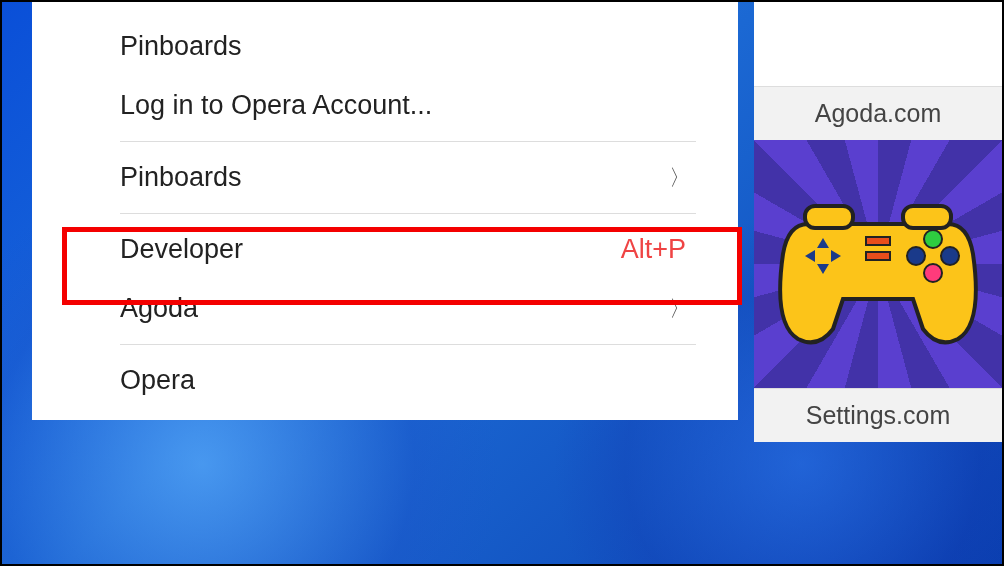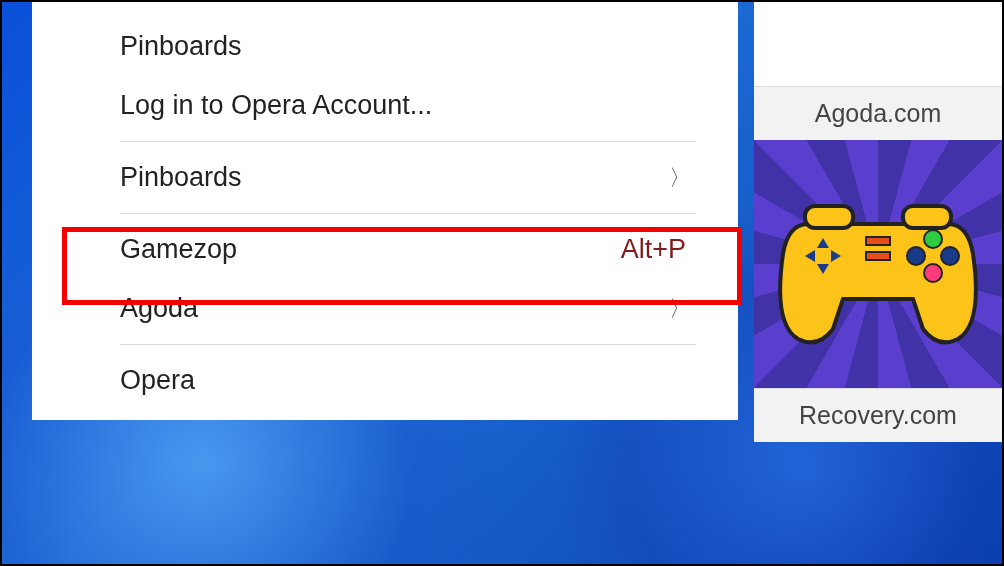--- a/index.html
+++ b/index.html
@@ -106,21 +106,21 @@
       justify-content: space-between;
       padding: 14px 42px 14px 88px;
       font-size: 27px;
       color: #222;
       cursor: pointer;
     }
     .menu-item-label {
       flex: 1;
     }
     .menu-shortcut {
-      color: #7f1d1d;
+      color: #ef4444;
       font-size: 27px;
       margin-right: 10px;
     }
     .chevron {
       font-size: 22px;
       color: #555;
       margin-right: 5px;
     }
     .separator {
       height: 1px;
@@ -165,39 +165,39 @@
 
         <rect x="98" y="63" width="24" height="8" fill="#e84e1b" stroke="#222" stroke-width="2"></rect>
         <rect x="98" y="78" width="24" height="8" fill="#e84e1b" stroke="#222" stroke-width="2"></rect>
 
         <circle cx="165" cy="65" r="9" fill="#2ecc40" stroke="#222" stroke-width="2"></circle>
         <circle cx="148" cy="82" r="9" fill="#1a3a8a" stroke="#222" stroke-width="2"></circle>
         <circle cx="182" cy="82" r="9" fill="#1a3a8a" stroke="#222" stroke-width="2"></circle>
         <circle cx="165" cy="99" r="9" fill="#ff3b7b" stroke="#222" stroke-width="2"></circle>
       </svg>
     </div>
-    <div class="tile-label">Recovery.com</div>
+    <div class="tile-label">Settings.com</div>
   </div>
 </div>
 
 <div class="context-menu">
   <div class="menu-item">
     <span class="menu-item-label">Pinboards</span>
   </div>
   <div class="menu-item">
     <span class="menu-item-label">Log in to Opera Account...</span>
   </div>
   <div class="separator"></div>
   <div class="menu-item">
     <span class="menu-item-label">Pinboards</span>
     <span class="chevron">〉</span>
   </div>
   <div class="separator"></div>
   <div class="menu-item">
-    <span class="menu-item-label">Gamezop</span>
+    <span class="menu-item-label">Developer</span>
     <span class="menu-shortcut">Alt+P</span>
   </div>
   <div class="menu-item">
     <span class="menu-item-label">Agoda</span>
     <span class="chevron">〉</span>
   </div>
   <div class="separator"></div>
   <div class="menu-item">
     <span class="menu-item-label">Opera</span>
   </div>

